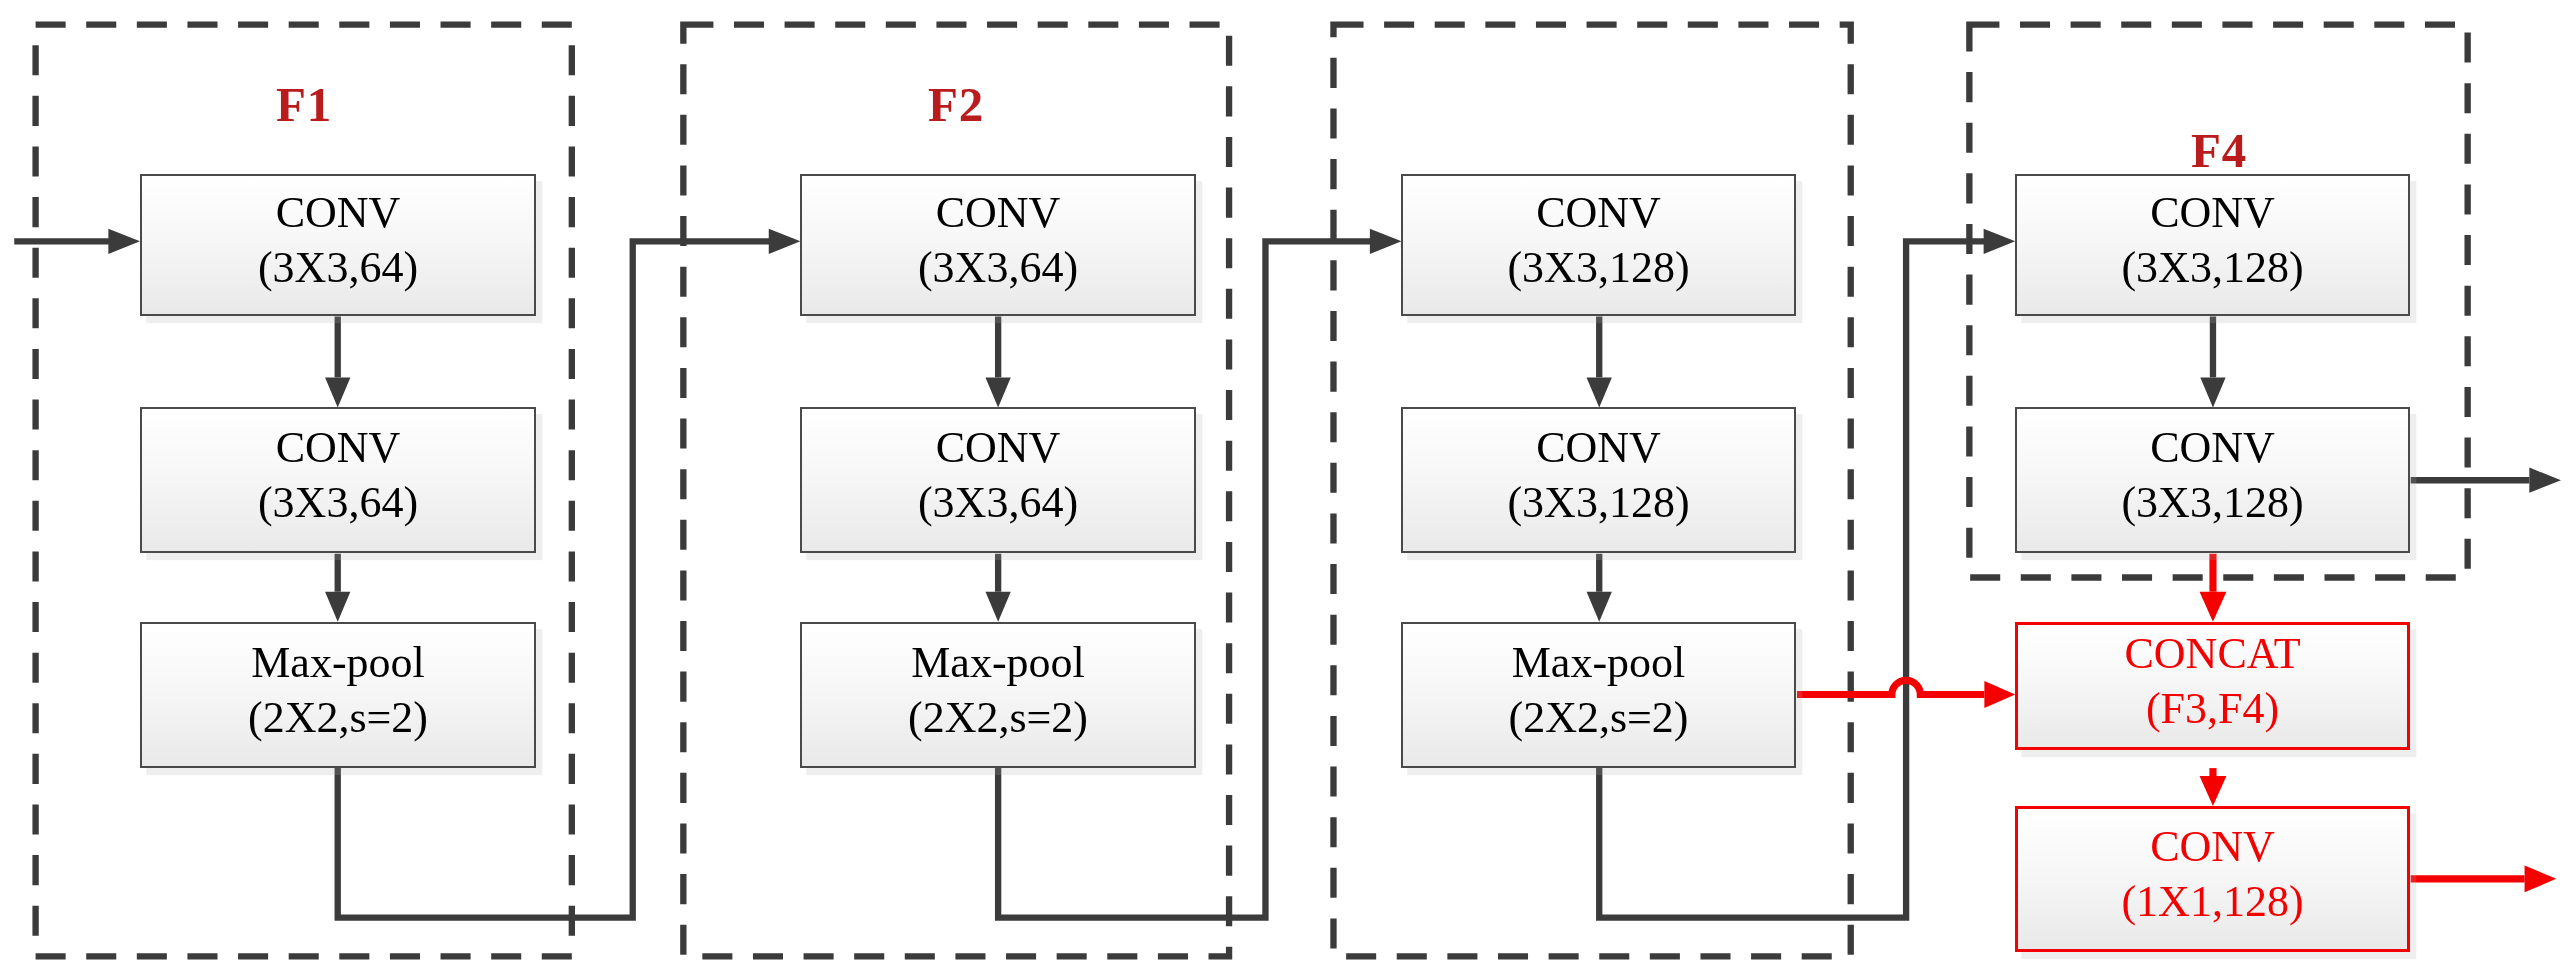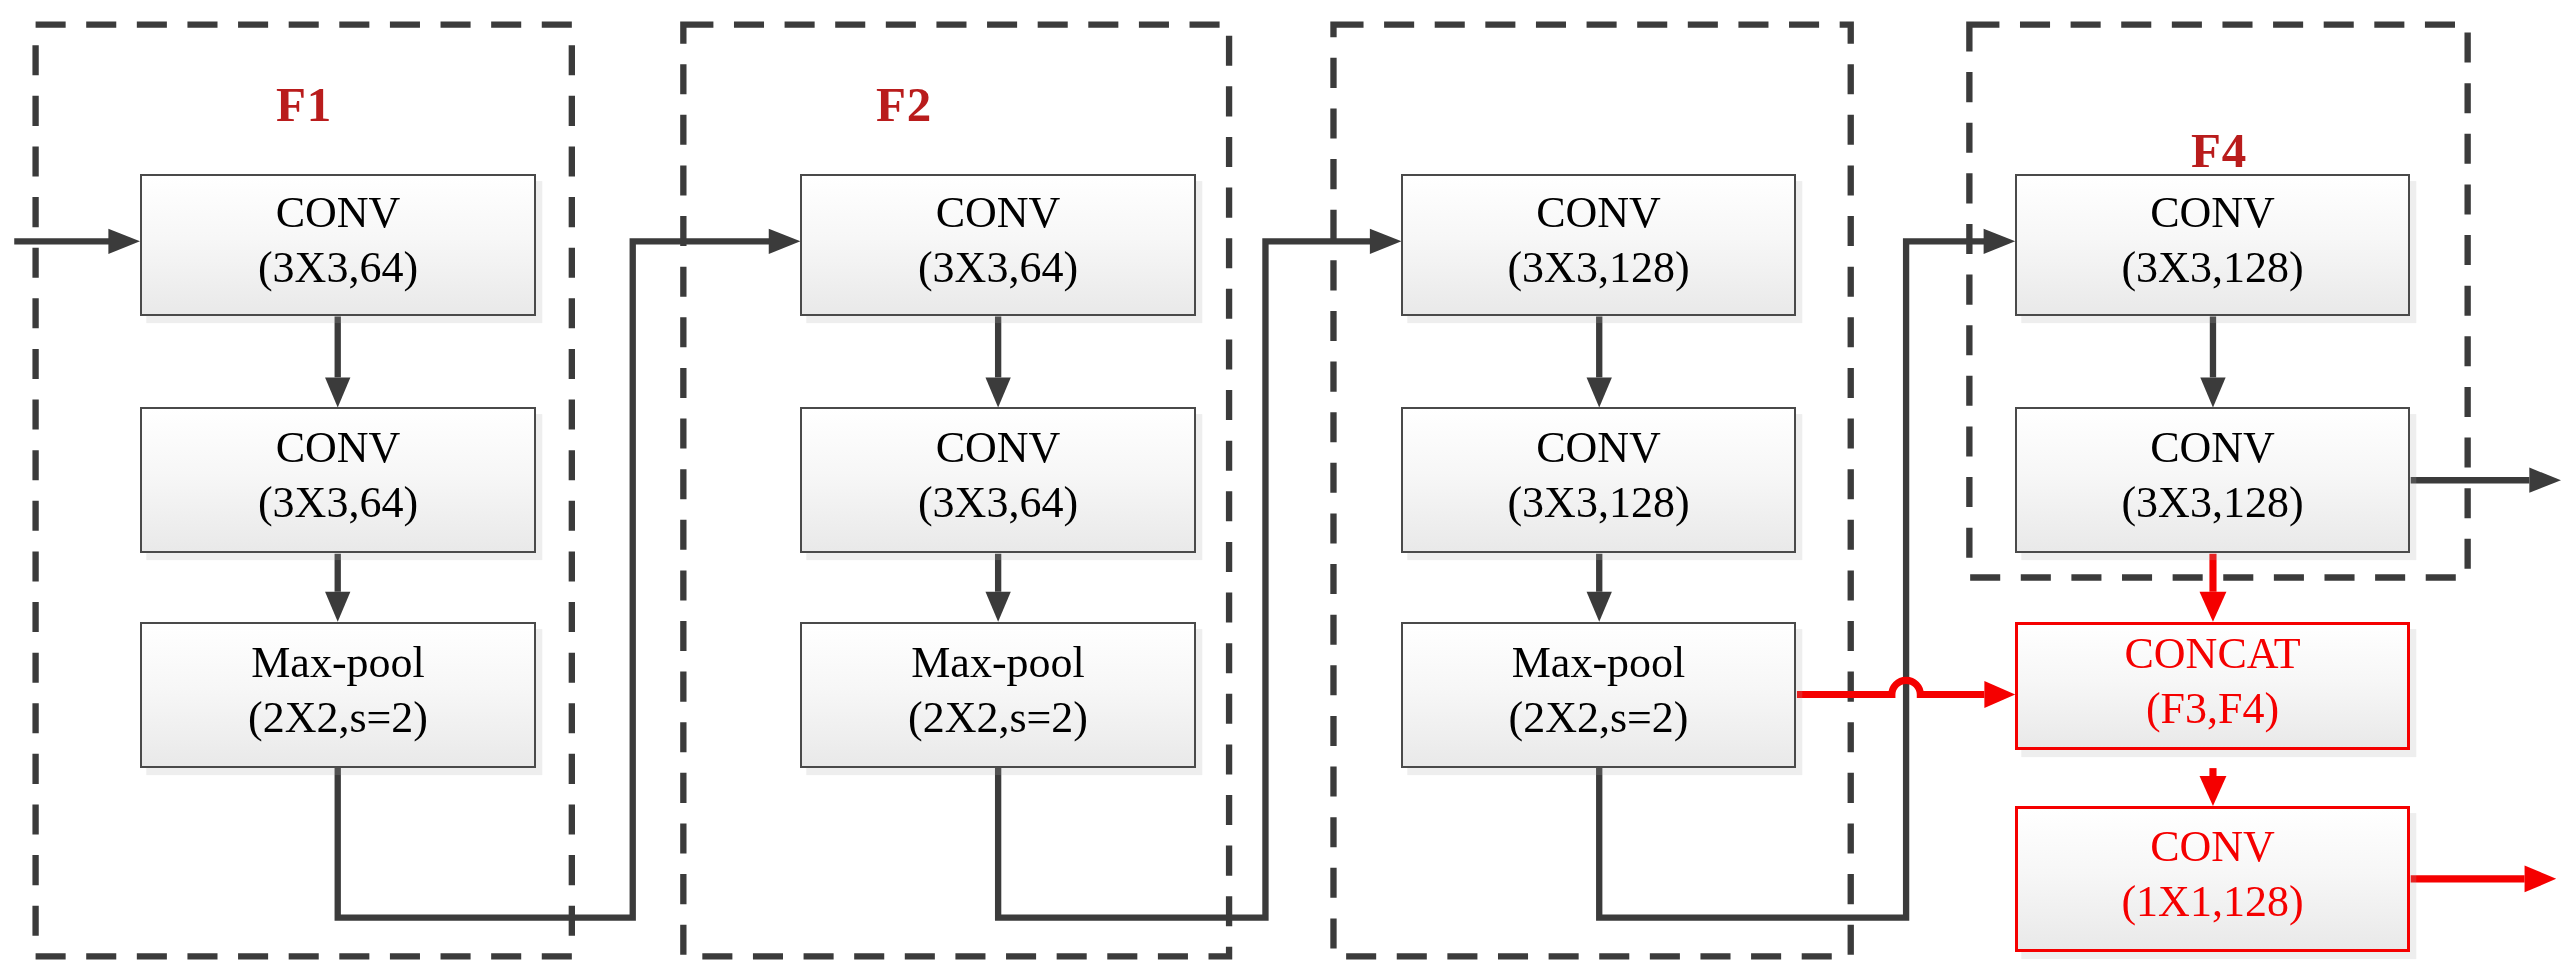--- a/index.html
+++ b/index.html
@@ -82,21 +82,21 @@
 
     <g fill="#f50000" stroke="none">
       <polygon points="2548,878 2509,861 2509,895"></polygon>
       <polygon points="2798,786 2781,748 2815,748"></polygon>
       <polygon points="2798,1019 2781,981 2815,981"></polygon>
       <polygon points="3232,1111 3192,1094 3192,1128"></polygon>
     </g>
   </svg>
 
   <div class="glabel" style="left:304px;">F1</div>
-  <div class="glabel" style="left:904px;">F2</div>
+  <div class="glabel" style="left:956px;">F2</div>
   <div class="glabel" style="left:2219px;margin-top:46px;">F4</div>
 
   <div class="nbox" style="left:140px;top:174px;width:396px;height:142px;">
     <span class="bline">CONV</span>
     <span class="bline">(3X3,64)</span>
   </div>
   <div class="nbox" style="left:140px;top:407px;width:396px;height:146px;">
     <span class="bline">CONV</span>
     <span class="bline">(3X3,64)</span>
   </div>

